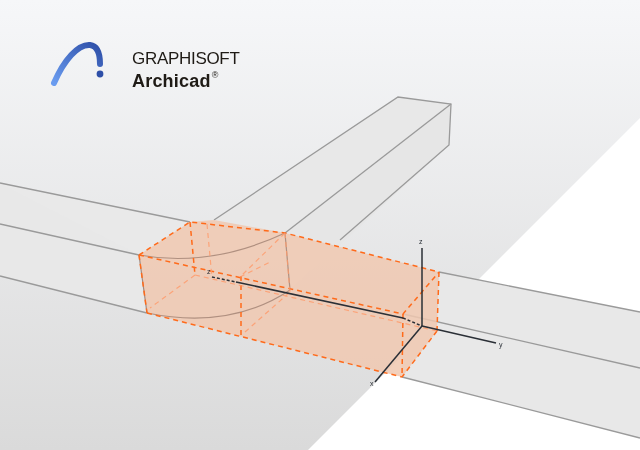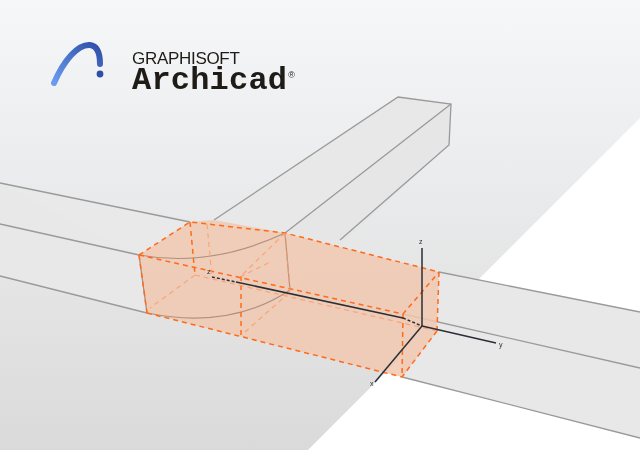--- a/index.html
+++ b/index.html
@@ -17,22 +17,22 @@
     .logo-text {
       position: absolute; left: 84px; top: 12px; white-space: nowrap;
       color: #1f1b16;
     }
     .brand {
       font-family: "Liberation Sans", sans-serif;
       font-size: 17px; letter-spacing: -0.3px; line-height: 18px;
       font-weight: normal; display: block;
     }
     .product {
-      font-family: Liberation Mono, monospace;
-      font-size: 32px; font-weight: bold; letter-spacing: 0.2px; line-height: 26px;
+      font-family: Liberation Sans, sans-serif;
+      font-size: 18px; font-weight: bold; letter-spacing: 0.2px; line-height: 26px;
       display: inline-block;
     }
     .reg { font-size: 9px; vertical-align: top; position: relative; top: 2px; margin-left: 1px; }
     .axis-label {
       font-family: "Liberation Sans", sans-serif;
       font-size: 7px; fill: #2a2f36;
     }
   </style>
 </head>
 <body>

